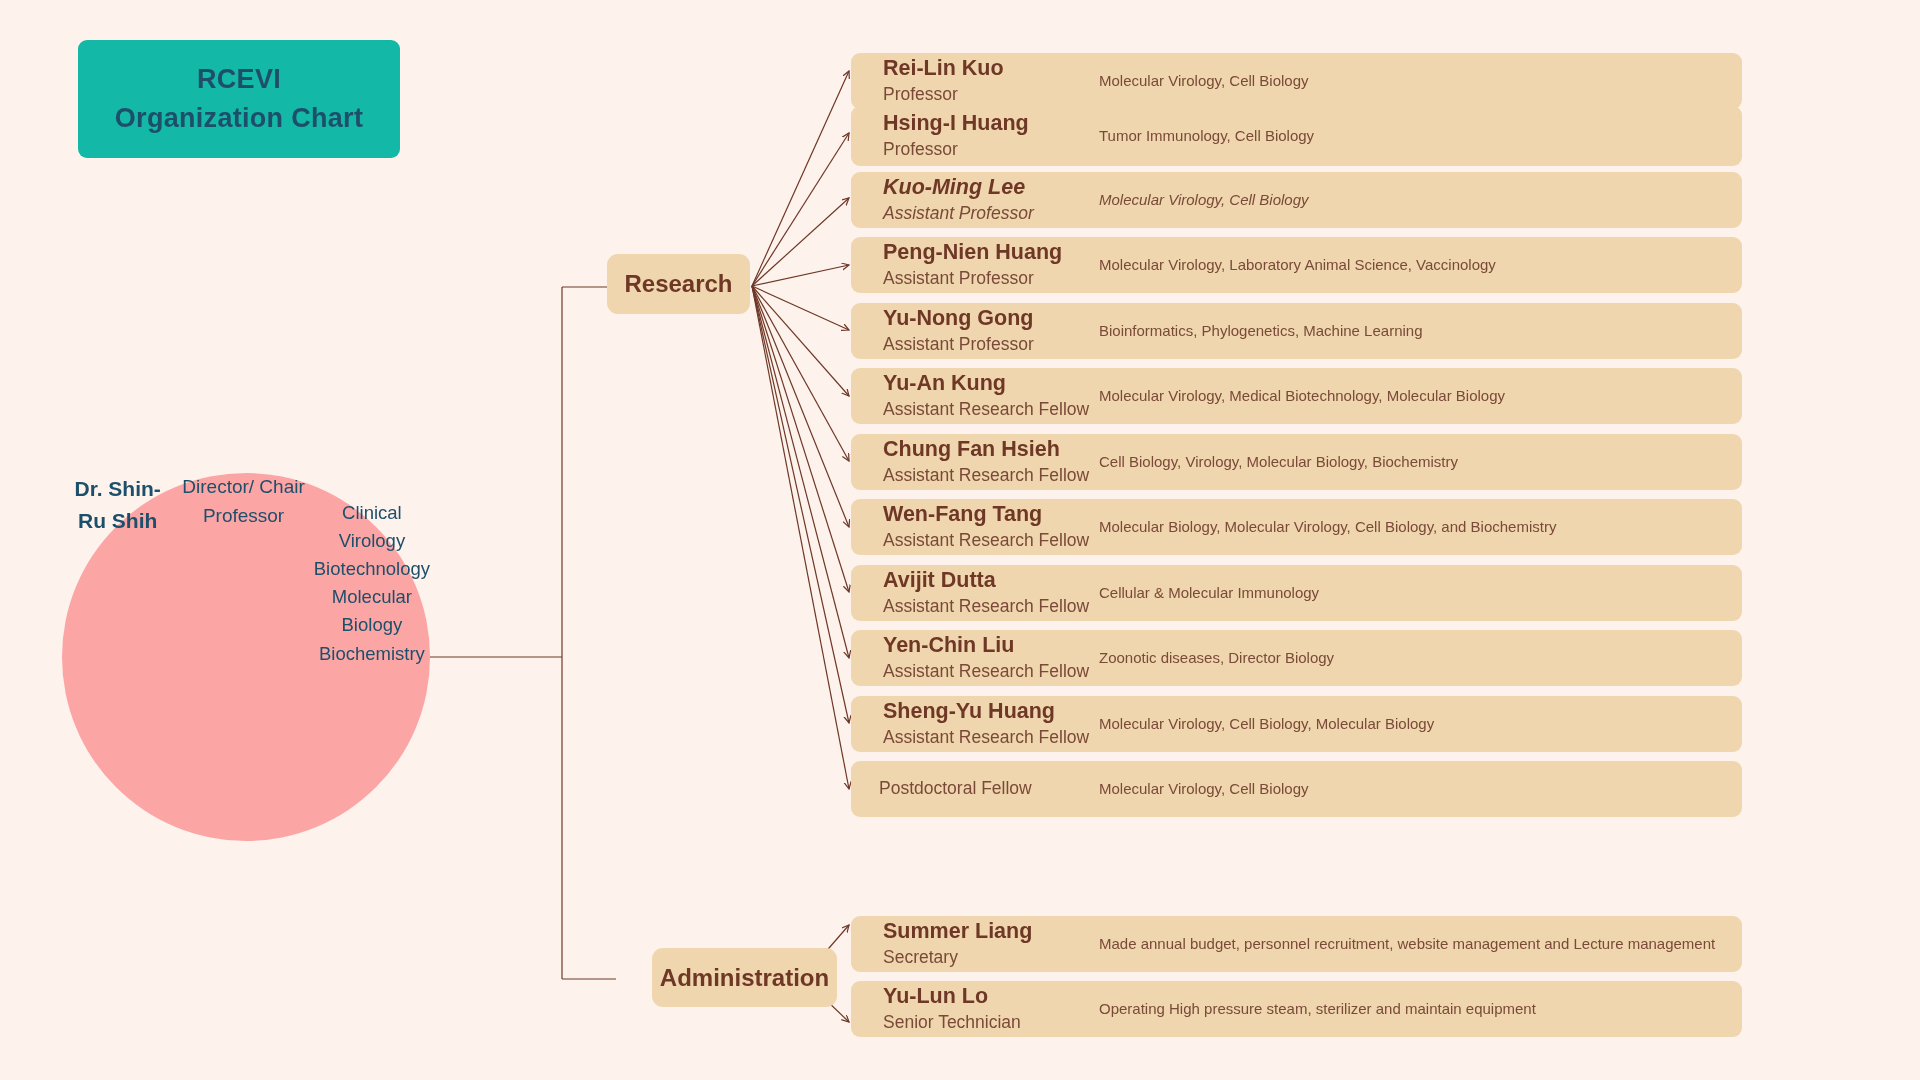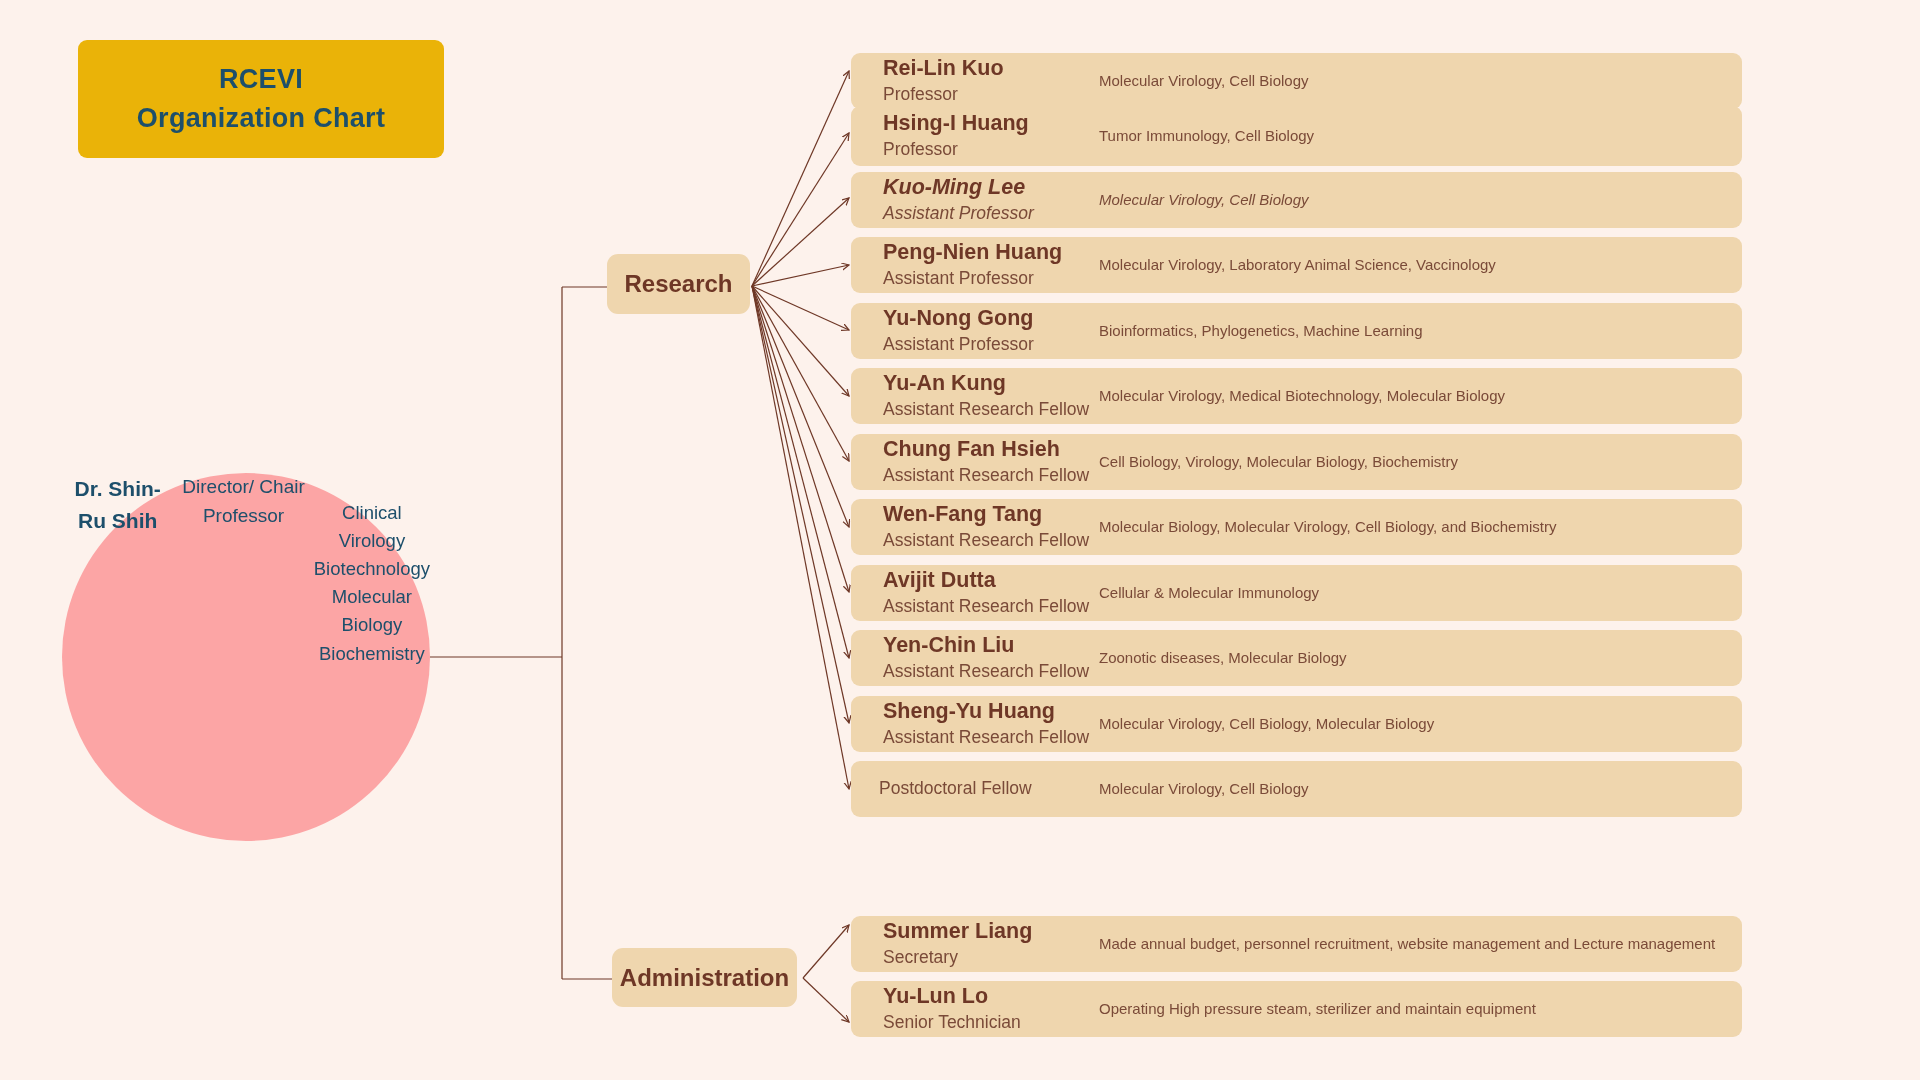--- a/index.html
+++ b/index.html
@@ -10,22 +10,22 @@
     overflow: hidden;
   }
   #root { position: relative; width: 1920px; height: 1080px; }
 
   
   #wires { position: absolute; inset: 0; width: 1920px; height: 1080px; pointer-events: none; }
 
   
   .title-box {
     position: absolute; left: 78px; top: 40px;
-    width: 366px; height: 118px;
-    background: #eab308; border-radius: 9px;
+    width: 322px; height: 118px;
+    background: #14b8a6; border-radius: 9px;
     display: flex; flex-direction: column;
     align-items: center; justify-content: center;
     color: #1D4F6B;
   }
   .title-line1 { font-size: 27px; font-weight: bold; letter-spacing: .3px; line-height: 1.45; }
   .title-line2 { font-size: 27px; font-weight: bold; letter-spacing: .3px; line-height: 1.45; }
 
   
   .circle {
     position: absolute; left: 62px; top: 473px;
@@ -40,21 +40,21 @@
   .circle-tags { margin-top: 26px; font-size: 18.5px; line-height: 1.52; }
 
   
   .branch {
     position: absolute;
     background: #EFD6AE; border-radius: 11px;
     display: flex; align-items: center; justify-content: center;
     color: #6E3726; font-weight: bold; font-size: 24px;
   }
   #branch-research      { left: 607px; top: 254px;  width: 143px; height: 60px; }
-  #branch-administration{ left: 612px; top: 948px;  width: 185px; height: 59px; }
+  #branch-administration{ left: 652px; top: 948px;  width: 185px; height: 59px; }
 
   
   .row {
     position: absolute;
     left: 851px; width: 891px;
     background: #EFD6AE; border-radius: 9px;
     display: flex; align-items: center;
   }
   .row .who {
     width: 248px; flex: 0 0 248px;
@@ -186,21 +186,21 @@
           <div class="pname">Avijit Dutta</div>
           <div class="ptitle">Assistant Research Fellow</div>
         </div>
         <div class="pspec">Cellular &amp; Molecular Immunology</div>
       </div>
       <div class="row" style="top: 630px; height: 56px;">
         <div class="who">
           <div class="pname">Yen-Chin Liu</div>
           <div class="ptitle">Assistant Research Fellow</div>
         </div>
-        <div class="pspec">Zoonotic diseases, Molecular Biology</div>
+        <div class="pspec">Zoonotic diseases, Director Biology</div>
       </div>
       <div class="row" style="top: 696px; height: 56px;">
         <div class="who">
           <div class="pname">Sheng-Yu Huang</div>
           <div class="ptitle">Assistant Research Fellow</div>
         </div>
         <div class="pspec">Molecular Virology, Cell Biology, Molecular Biology</div>
       </div>
       <div class="row noname" style="top: 761px; height: 56px;">
         <div class="who">

